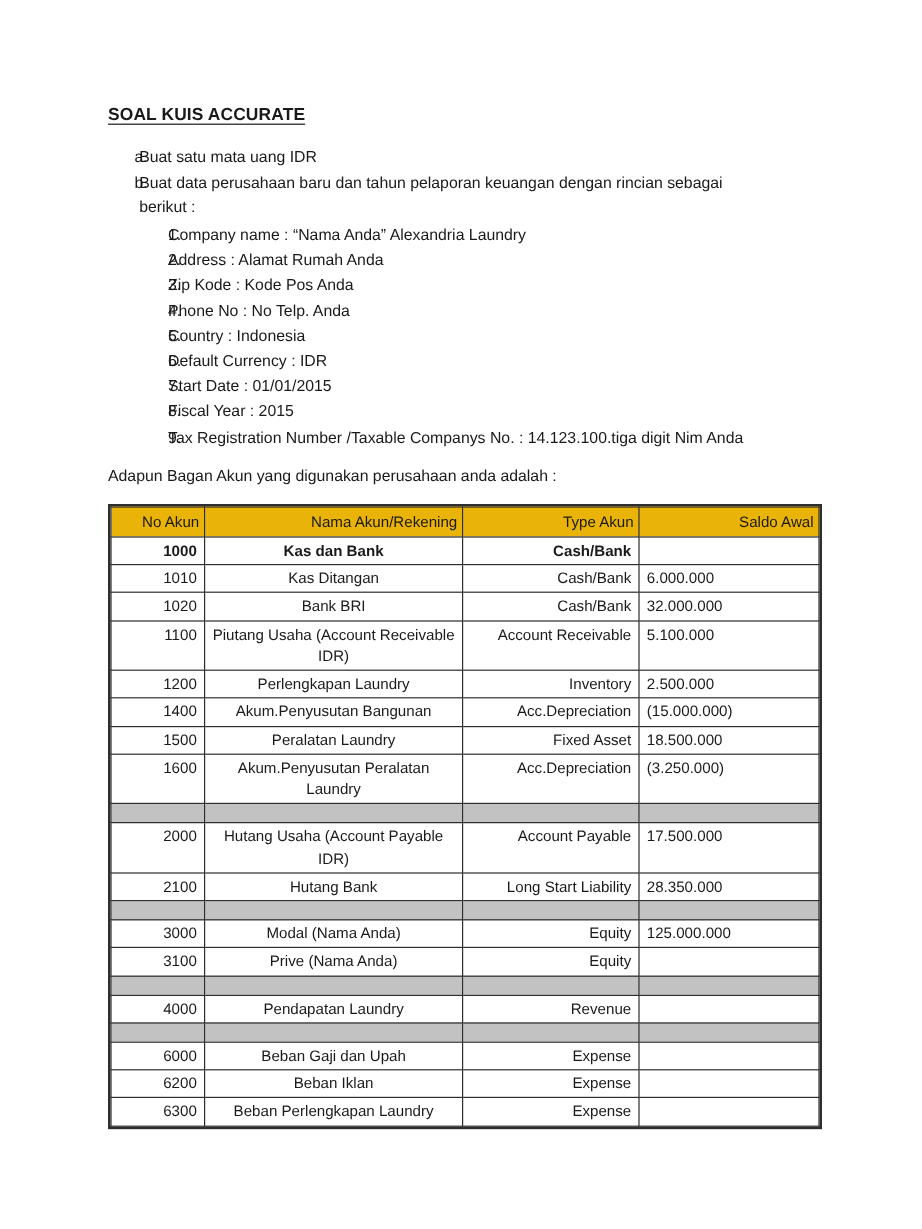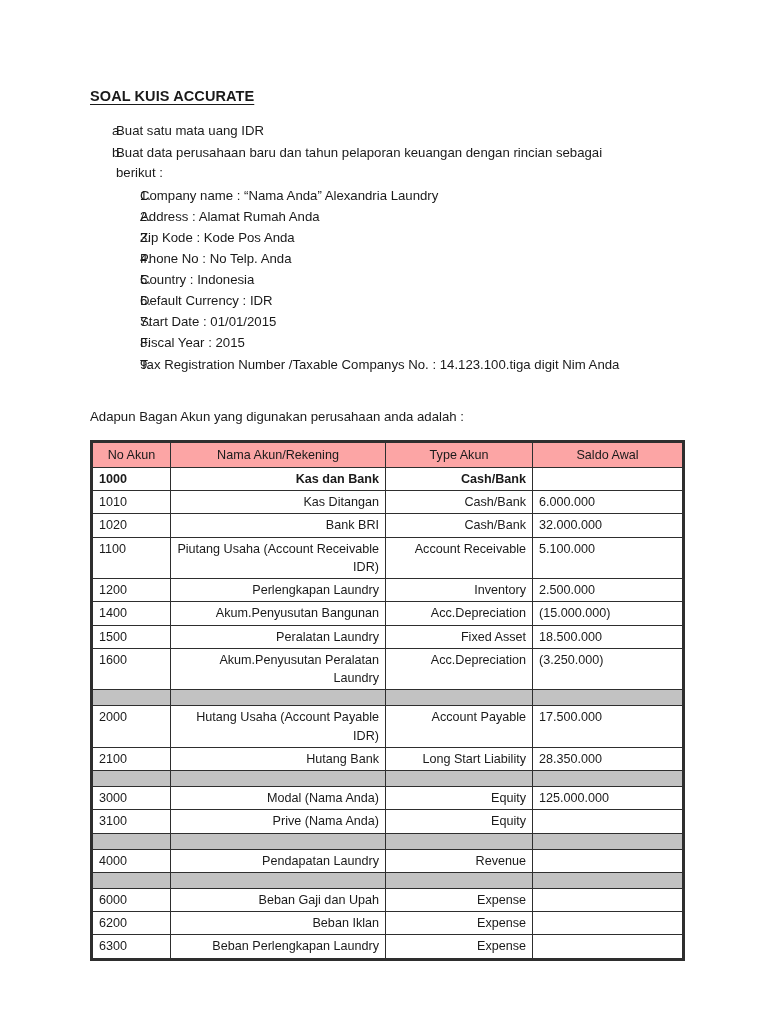--- a/index.html
+++ b/index.html
@@ -72,46 +72,46 @@
     flex: 0 0 30px;
     padding-left: 50px;
     box-sizing: border-box;
   }
   .num-text {
     flex: 1 1 auto;
   }
   .lead-para {
     font-size: 13.2px;
     line-height: 1.55;
-    margin: 32px 0 12px 0;
+    margin: 12px 0 12px 0;
   }
   
   .accounts-table {
     border-collapse: collapse;
     width: 590px;
     table-layout: fixed;
     font-size: 12.6px;
   }
   .accounts-table td, .accounts-table th {
     border: 1px solid #2e2e2e;
     padding: 2px 6px;
     vertical-align: top;
     line-height: 1.45;
     font-weight: normal;
     height: 18px;
     box-sizing: border-box;
   }
   .accounts-table thead th {
-    background: #fca5a5;
-    text-align: center;
+    background: #eab308;
+    text-align: right;
     font-weight: normal;
     padding: 3px 4px;
   }
-  .col-no    { width: 78px;  text-align: left; }
-  .col-nama  { width: 215px; text-align: right; }
+  .col-no    { width: 78px;  text-align: right; }
+  .col-nama  { width: 215px; text-align: center; }
   .col-type  { width: 147px; text-align: right; }
   .col-saldo { width: 150px; }
   .row-bold td { font-weight: bold; }
   .spacer-row td {
     background: #c2c2c2;
     height: 16px;
     padding: 0;
   }
   .outer-frame {
     border: 2px solid #2e2e2e;

